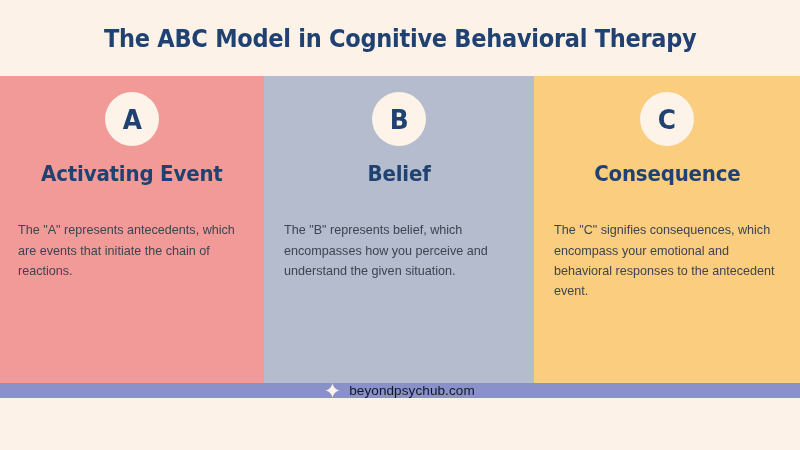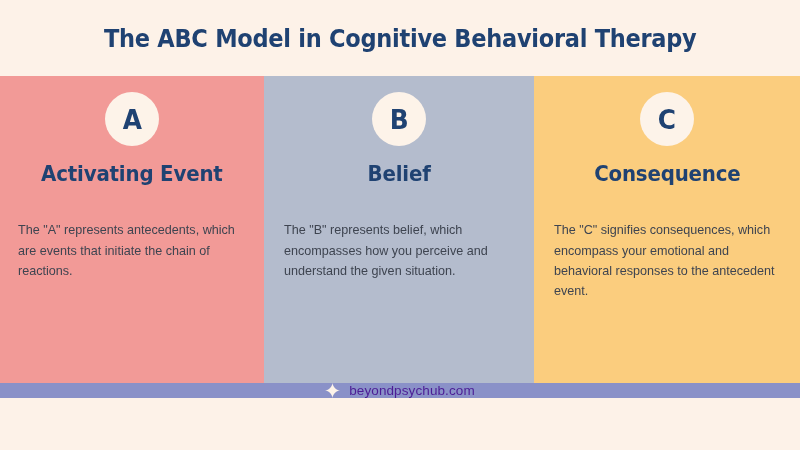--- a/index.html
+++ b/index.html
@@ -114,21 +114,21 @@
     justify-content:center;
     gap:9px;
   }
   .sparkle-icon {
     width:15px;
     height:15px;
     display:block;
     flex:0 0 auto;
   }
   .footer-text {
-    color:#4c1d95;
+    color:#0f172a;
     font-family:"Liberation Sans", sans-serif;
     font-size:13.5px;
     letter-spacing:0.1px;
     line-height:1;
   }
 </style>
 </head>
 <body>
 
 <div id="infographic">

